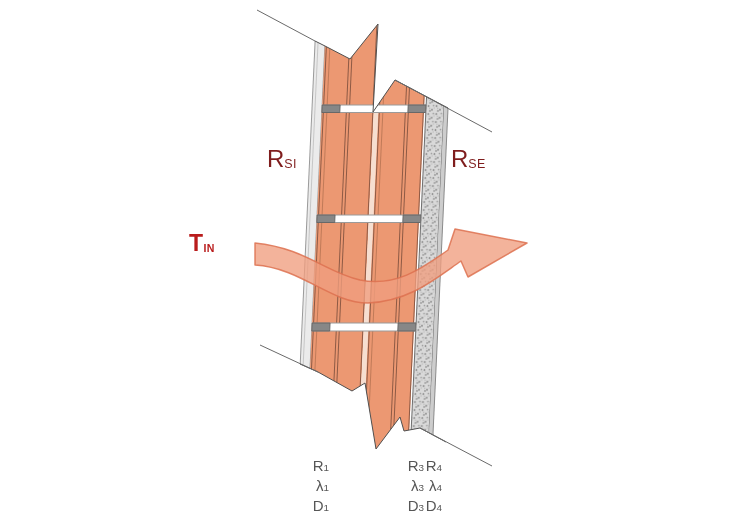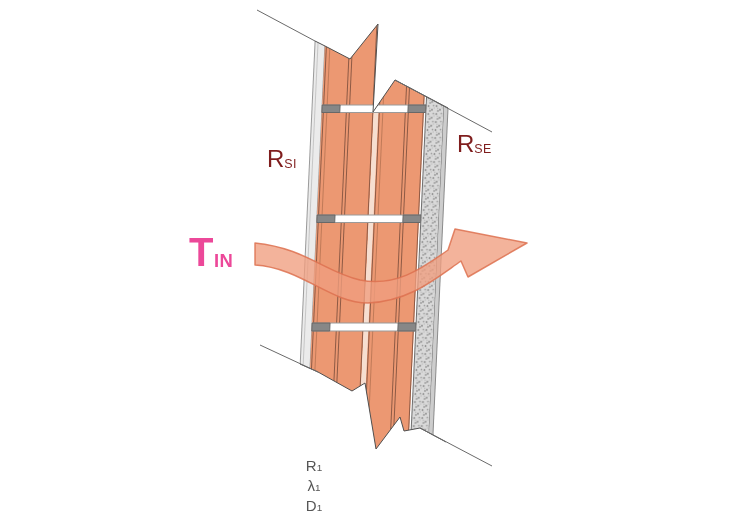--- a/index.html
+++ b/index.html
@@ -9,34 +9,34 @@
     background:#ffffff;
     overflow:hidden;
     font-family:"Liberation Sans", sans-serif;
   }
   .stage svg{position:absolute;left:0;top:0;}
 
   .lbl{position:absolute;white-space:nowrap;}
   .lbl .sub{font-size:58%;position:relative;top:0.14em;letter-spacing:0.02em;}
 
   .t-label{
-    font-size:40px;font-weight:600;color:#ec4899;letter-spacing:0.5px;
+    font-size:23px;font-weight:600;color:#b91c1c;letter-spacing:0.5px;
   }
   .t-label .sub{font-size:46%;font-weight:700;top:0.05em;}
 
   .r-surface{
     font-size:24px;font-weight:400;color:#7f1d1d;
   }
   .r-surface .sub{font-size:52%;top:0.1em;}
 
   .bottom-table{position:absolute;left:0;top:456px;width:750px;height:64px;}
   .bt-col{position:absolute;width:30px;text-align:center;}
   .bt-cell{
     display:block;height:20px;line-height:20px;
-    font-size:15px;color:#565656;
+    font-size:15px;color:#565656;text-align:right;
   }
   .bt-cell .sub{font-size:66%;top:0.16em;}
 </style>
 </head>
 <body>
 
 <div class="stage">
 
   <svg width="750" height="526" viewBox="0 0 750 526">
     <defs>
@@ -134,27 +134,37 @@
          C 435,279 410,301 368,303
          C 330,303 302,268 255,265
          Z" fill="#f09d7f" fill-opacity="0.78" stroke="#dd7150" stroke-opacity="0.85" stroke-width="1.5" stroke-linejoin="round"></path>
   </svg>
 
   <div class="lbl t-label" style="left:189px;top:230px;"><span>T</span><span class="sub">IN</span></div>
 
 
   <div class="lbl r-surface" style="left:267px;top:145px;"><span>R</span><span class="sub">SI</span></div>
 
-  <div class="lbl r-surface" style="left:451px;top:130px;margin-left:6px;"><span>R</span><span class="sub">SE</span></div>
+  <div class="lbl r-surface" style="left:451px;top:145px;"><span>R</span><span class="sub">SE</span></div>
 
   <div class="bottom-table">
 
     <div class="bt-col" style="left:299px;">
       <span class="bt-cell"><span>R</span><span class="sub">1</span></span>
       <span class="bt-cell"><span>λ</span><span class="sub">1</span></span>
       <span class="bt-cell"><span>D</span><span class="sub">1</span></span>
     </div>
 
 
+    <div class="bt-col" style="left:394px;">
+      <span class="bt-cell"><span>R</span><span class="sub">3</span></span>
+      <span class="bt-cell"><span>λ</span><span class="sub">3</span></span>
+      <span class="bt-cell"><span>D</span><span class="sub">3</span></span>
+    </div>
 
+    <div class="bt-col" style="left:412px;">
+      <span class="bt-cell"><span>R</span><span class="sub">4</span></span>
+      <span class="bt-cell"><span>λ</span><span class="sub">4</span></span>
+      <span class="bt-cell"><span>D</span><span class="sub">4</span></span>
+    </div>
 
   </div>
 </div>
 
 </body></html>

